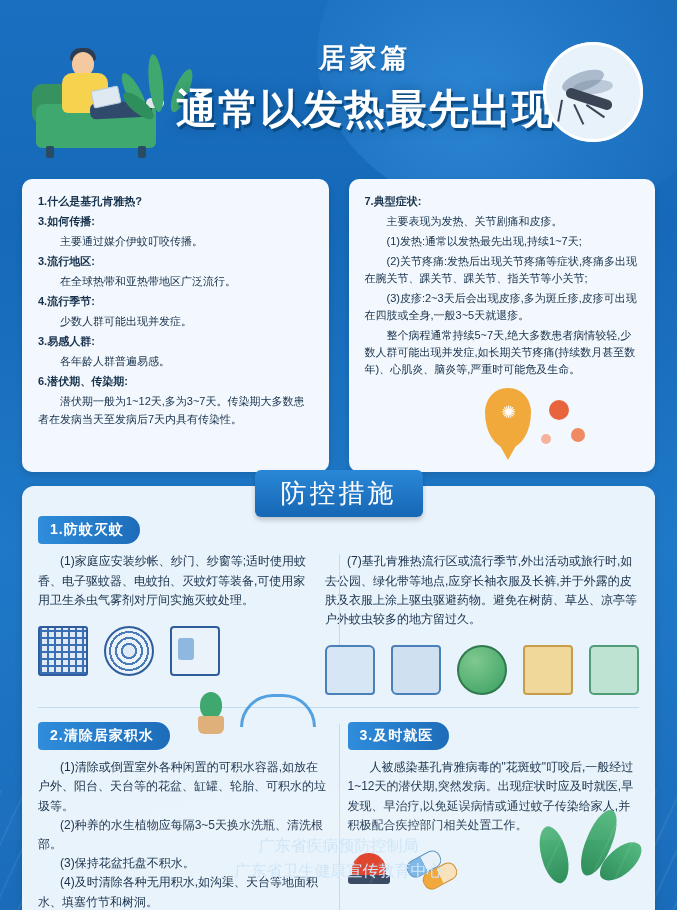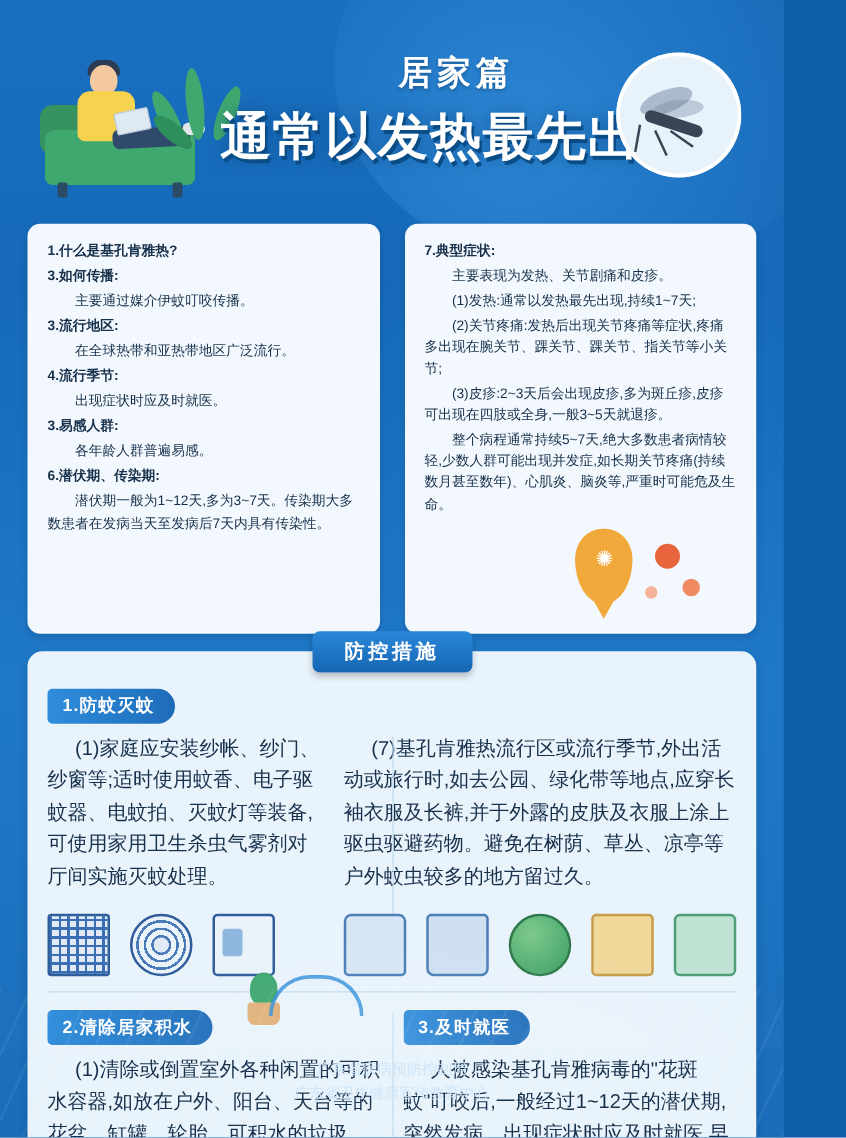--- a/index.html
+++ b/index.html
@@ -8,21 +8,21 @@
   }
   body {
     width: 677px;
     height: 910px;
     font-family: "Liberation Sans", sans-serif;
     background: #0d5fa8;
     overflow: hidden;
   }
   .poster {
     position: relative;
-    width: 627px;
+    width: 677px;
     height: 910px;
     background: linear-gradient(180deg, #1a6fc0 0%, #1569b8 25%, #1f79c8 60%, #1a6cba 100%);
     overflow: hidden;
   }
   
   .diag {
     position: absolute;
     left: 0; right: 0; bottom: 0;
     height: 120px;
     background: repeating-linear-gradient(115deg, rgba(255,255,255,0.06) 0px, rgba(255,255,255,0.06) 2px, transparent 2px, transparent 22px);
@@ -283,41 +283,41 @@
     position: relative;
     box-shadow: 0 3px 8px rgba(0,0,0,0.14);
   }
   .measures-title {
     position: absolute;
     left: 50%;
     top: -16px;
     transform: translateX(-50%);
     background: linear-gradient(180deg,#2a87d8,#1667b4);
     color: #fff;
-    font-size: 16px;
-    font-weight: bold;
+    font-size: 26px;
+    font-weight: normal;
     letter-spacing: 3px;
     padding: 6px 26px;
     border-radius: 6px;
     box-shadow: 0 3px 5px rgba(0,0,0,0.2);
     white-space: nowrap;
   }
   .sec-head {
     display: inline-block;
     background: linear-gradient(90deg,#2f8ddb,#1d6cb9);
     color: #fff;
     font-size: 14px;
     font-weight: bold;
     padding: 5px 16px 5px 12px;
     border-radius: 4px 14px 14px 4px;
     margin-bottom: 8px;
     letter-spacing: 1px;
   }
   .sec-body {
-    font-size: 16px;
+    font-size: 12px;
     line-height: 1.6;
     color: #17304b;
   }
   .two-col {
     display: flex;
     gap: 18px;
     position: relative;
   }
   .two-col:before {
     content: "";
@@ -479,21 +479,21 @@
     transform-origin: 50% 100%;
   }
 
   
   .footer {
     position: absolute;
     left: 0; right: 0;
     bottom: 26px;
     text-align: center;
     color: #cfe6f8;
-    font-size: 12px;
+    font-size: 16px;
     line-height: 1.6;
   }
 </style>
 </head>
 <body>
 
 <div class="poster">
 
   <div class="header">
     <div class="header-arc"></div>
@@ -536,21 +536,21 @@
 
   <div class="cards">
 
     <div class="card">
       <p class="q first">1.什么是基孔肯雅热?</p>
       <p class="q">3.如何传播:</p>
       <p class="indent">主要通过媒介伊蚊叮咬传播。</p>
       <p class="q">3.流行地区:</p>
       <p class="indent">在全球热带和亚热带地区广泛流行。</p>
       <p class="q">4.流行季节:</p>
-      <p class="indent">出现症状时应及时就医。</p>
+      <p class="indent">少数人群可能出现并发症。</p>
       <p class="q">3.易感人群:</p>
       <p class="indent">各年龄人群普遍易感。</p>
       <p class="q">6.潜伏期、传染期:</p>
       <p class="indent">潜伏期一般为1~12天,多为3~7天。传染期大多数患者在发病当天至发病后7天内具有传染性。</p>
     </div>
 
     <div class="card">
       <p class="q first">7.典型症状:</p>
       <p class="indent">主要表现为发热、关节剧痛和皮疹。</p>
       <p class="indent">(1)发热:通常以发热最先出现,持续1~7天;</p>

